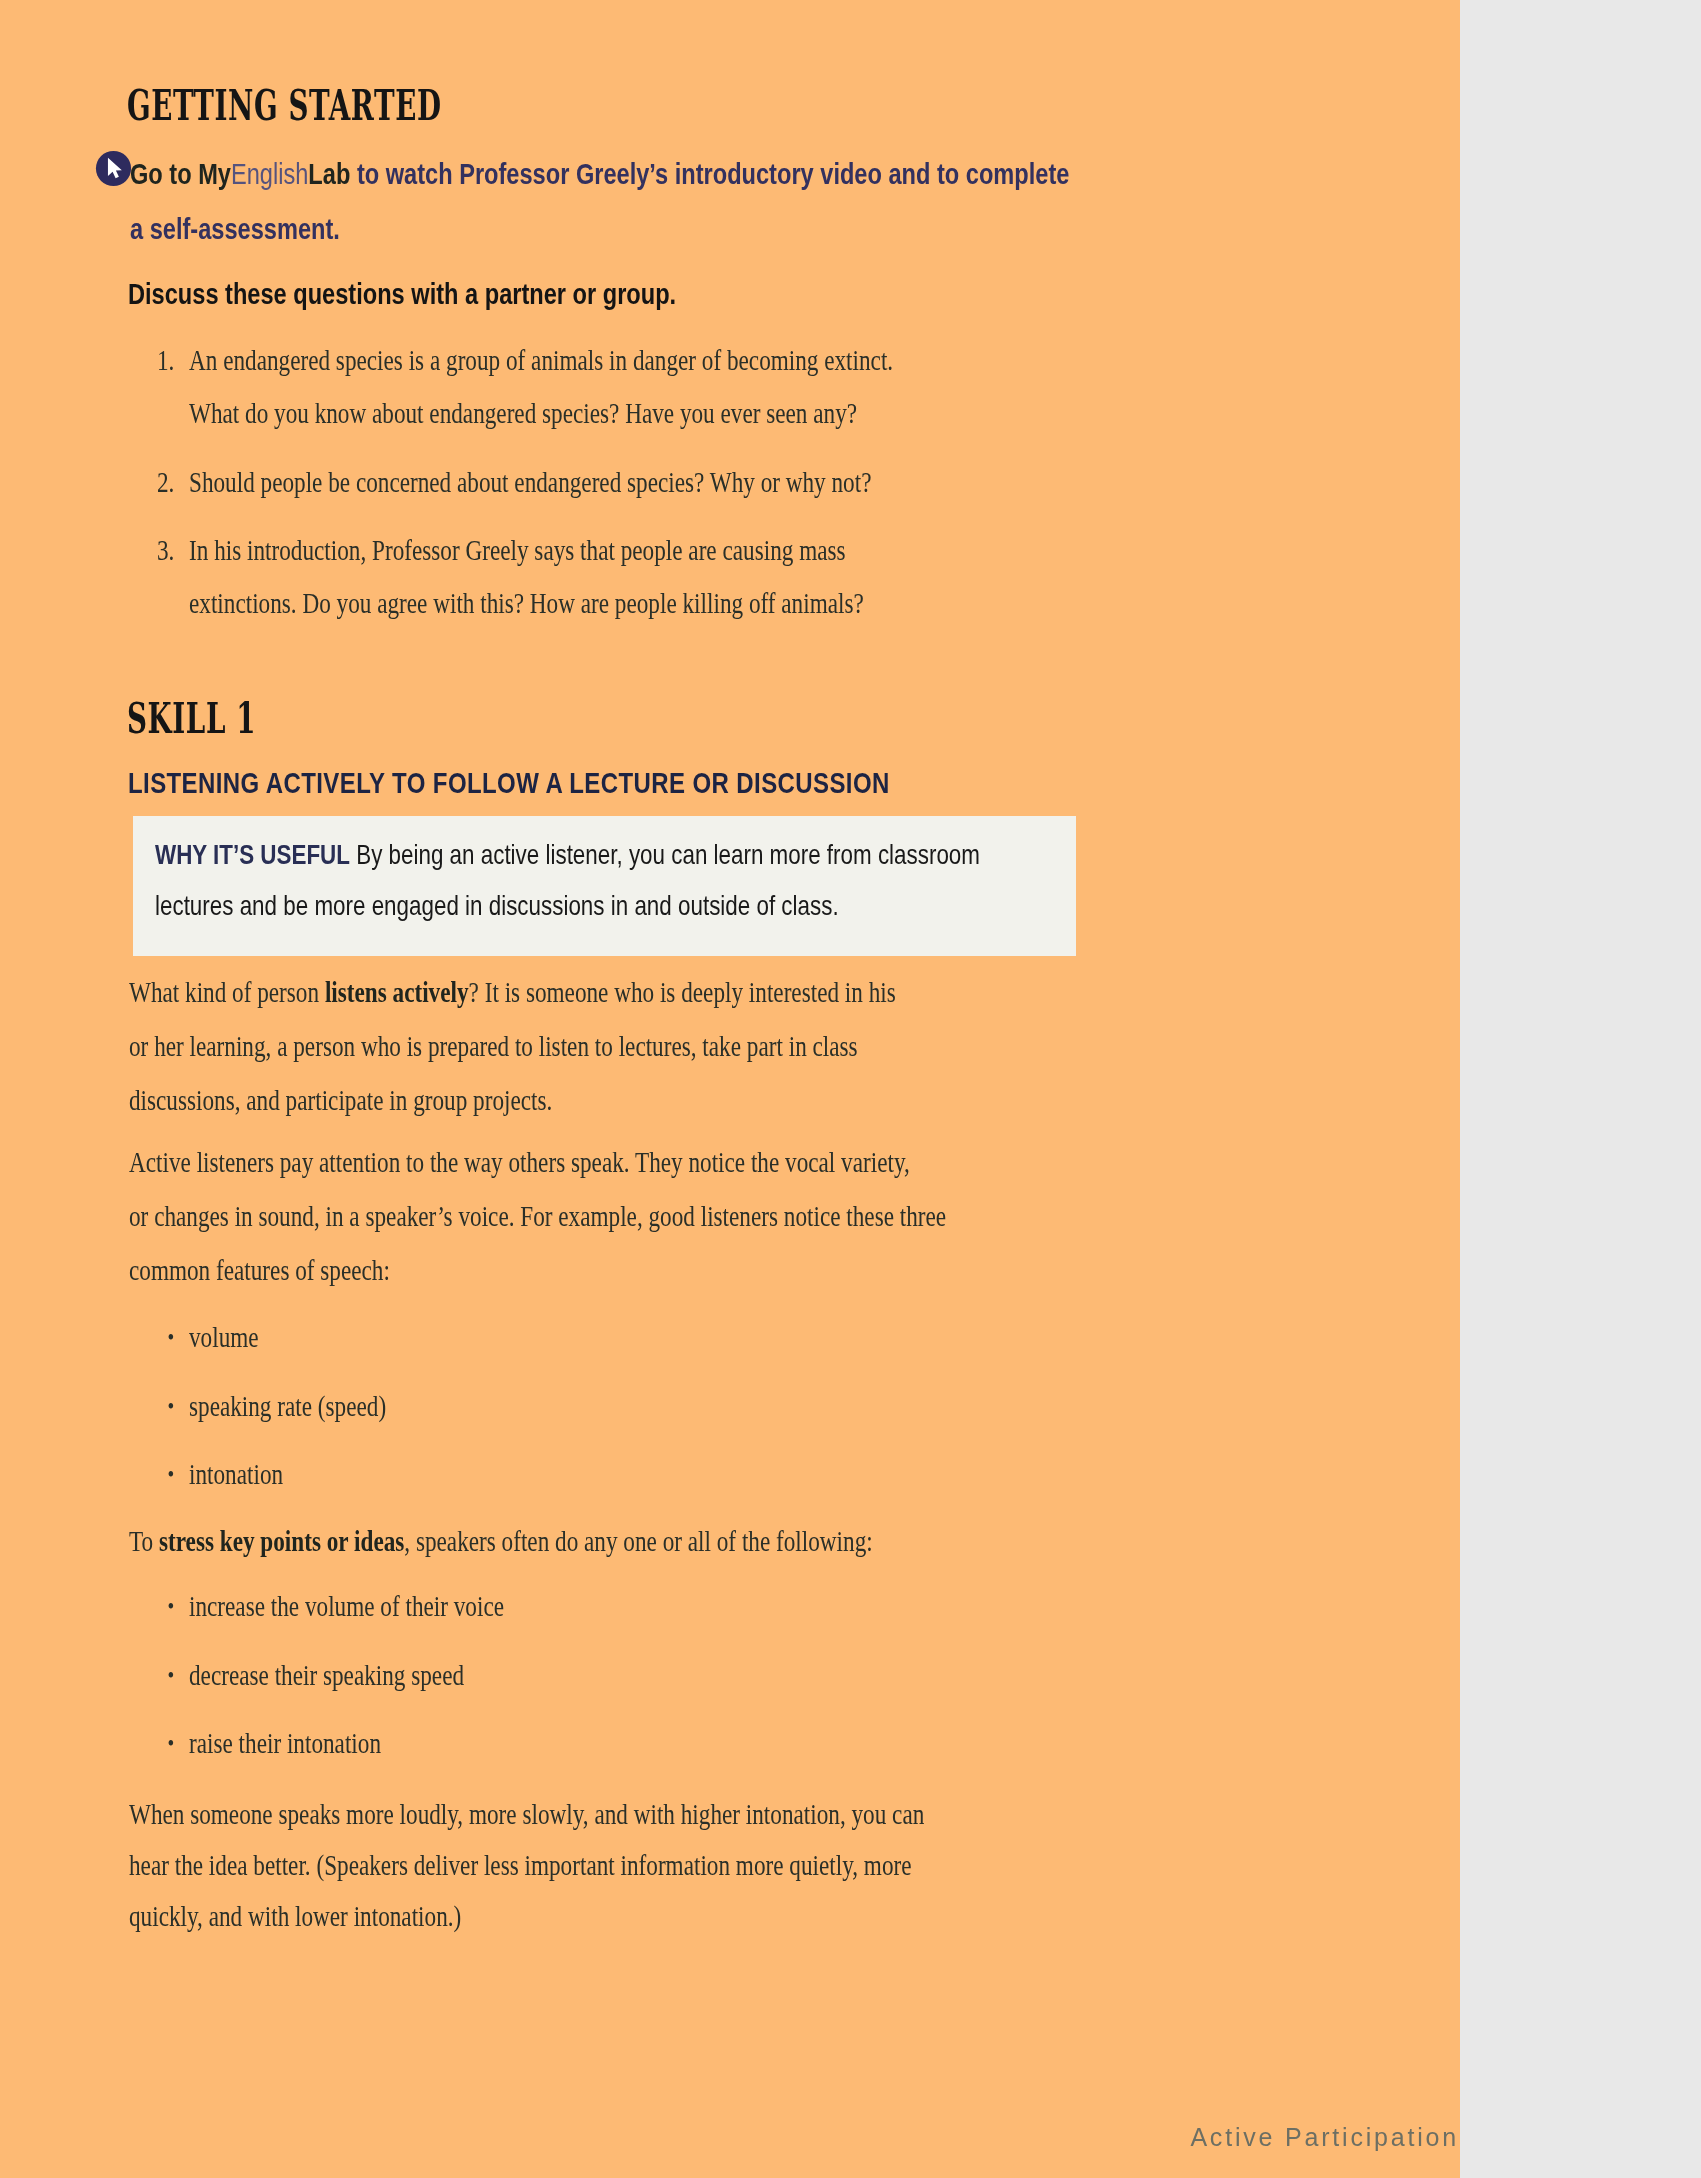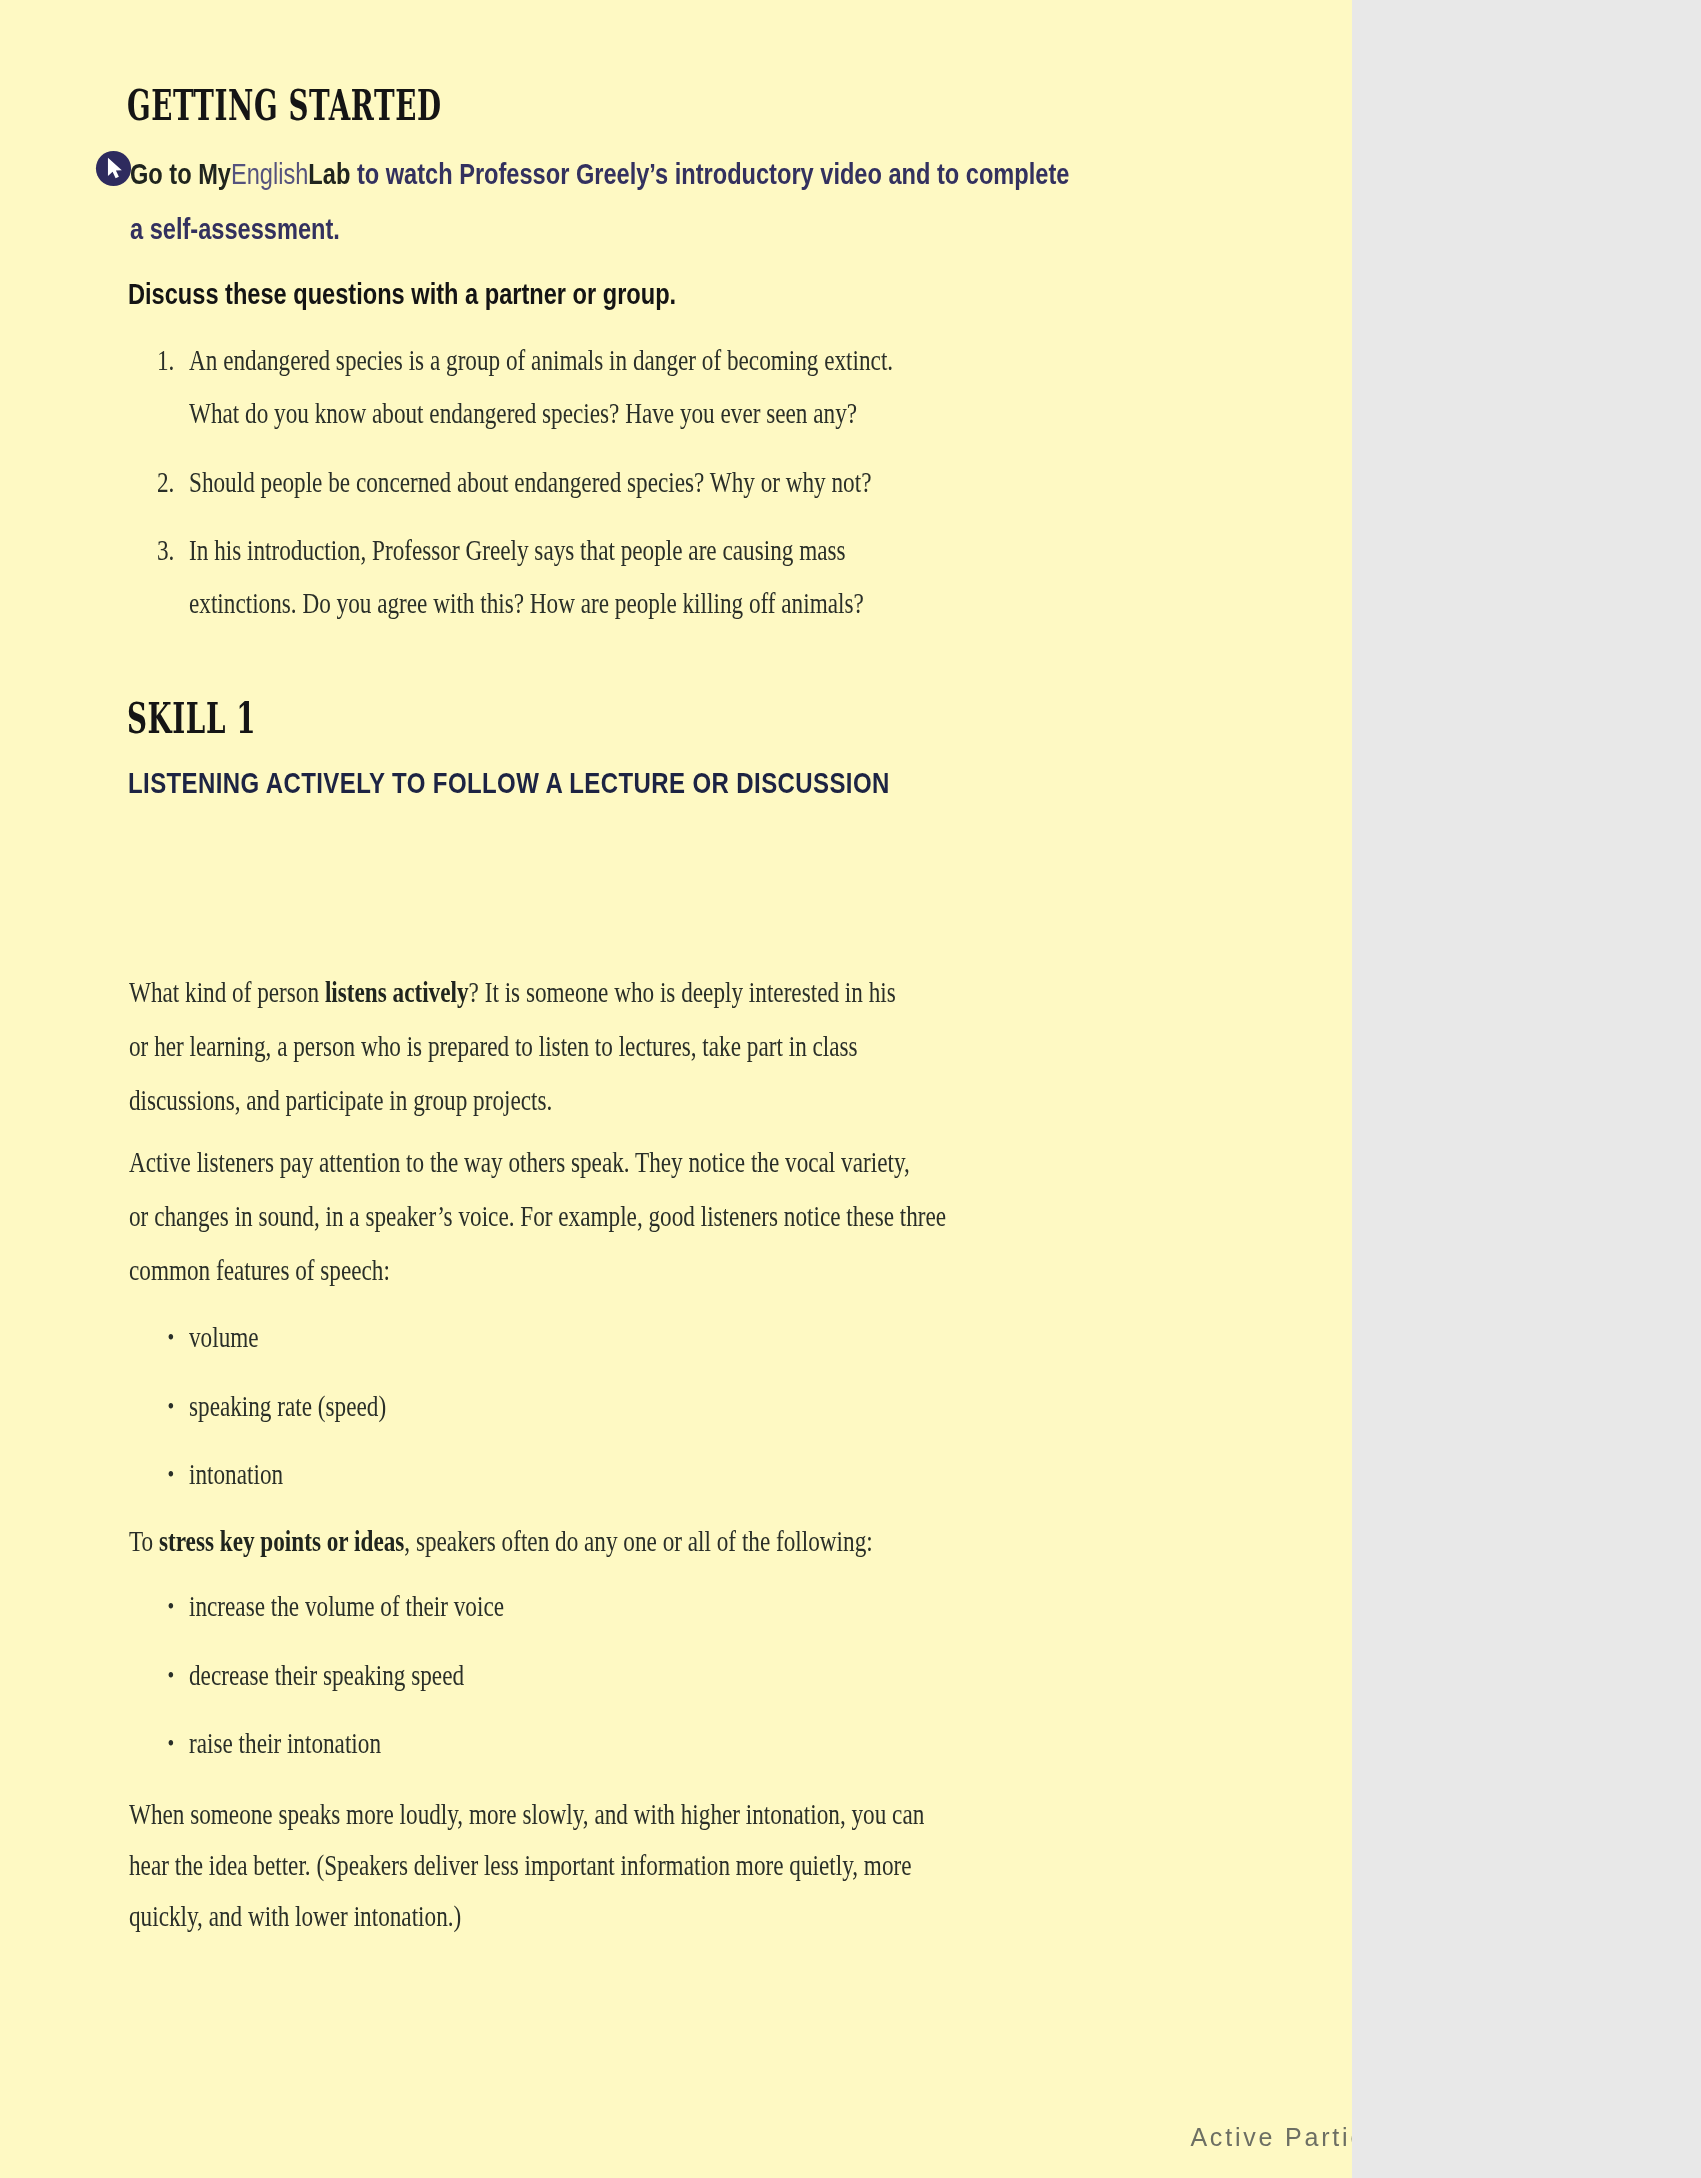--- a/index.html
+++ b/index.html
@@ -1,16 +1,16 @@
 <!DOCTYPE html>
 <html style="font-size:14.8px"><head>
 <meta charset="utf-8">
 <style>
   html,body{margin:0;padding:0;background:#e8e8e8;}
-  #page{position:relative;width:1352px;height:2178px;background:#fef9c3;overflow:hidden;
+  #page{position:relative;width:1460px;height:2178px;background:#fdba74;overflow:hidden;
         font-family:"Liberation Sans",sans-serif;}
   .abs{position:absolute;}
   .sqz{transform:scaleX(.8);transform-origin:0 0;white-space:nowrap;}
   .sqz65{transform:scaleX(.66);transform-origin:0 0;white-space:nowrap;}
   .serif{font-family:"Liberation Serif","DejaVu Serif",serif;color:#2a2f28;}
   .slab{font-family:"DejaVu Serif",serif;font-weight:bold;color:#151515;letter-spacing:0.9px;}
   .b{font-weight:bold;color:#20251e;}
   .lt{font-weight:400;color:#55537e;}
   .boxlabel{font-weight:bold;color:#292f55;}
 
@@ -85,20 +85,23 @@
       </div>
       <div class="qrow">
         <span class="num">3.</span>
         <span>In his introduction, Professor Greely says that people are causing mass<br>extinctions. Do you agree with this? How are people killing off animals?</span>
       </div>
     </div>
 
   <div id="skill-title" class="abs slab sqz65">SKILL 1</div>
   <div id="listening" class="abs sqz">LISTENING ACTIVELY TO FOLLOW A LECTURE OR DISCUSSION</div>
 
+  <div id="useful-box" class="abs">
+    <div id="useful-text" class="abs sqz"><span class="boxlabel">WHY IT’S USEFUL</span><span>  By being an active listener, you can learn more from classroom</span><br><span>lectures and be more engaged in discussions in and outside of class.</span></div>
+  </div>
 
   <div id="p1" class="abs serif sqz para"><span>What kind of person </span><span class="b">listens actively</span><span>? It is someone who is deeply interested in his</span><br><span>or her learning, a person who is prepared to listen to lectures, take part in class</span><br><span>discussions, and participate in group projects.</span></div>
   <div id="p2" class="abs serif sqz para"><span>Active listeners pay attention to the way others speak. They notice the vocal variety,</span><br><span>or changes in sound, in a speaker’s voice. For example, good listeners notice these three</span><br><span>common features of speech:</span></div>
 
   <ul id="feat-list" class="abs serif sqz blist">
       <li>
         <span class="dot">•</span>
         <span>volume</span>
       </li>
       <li>

